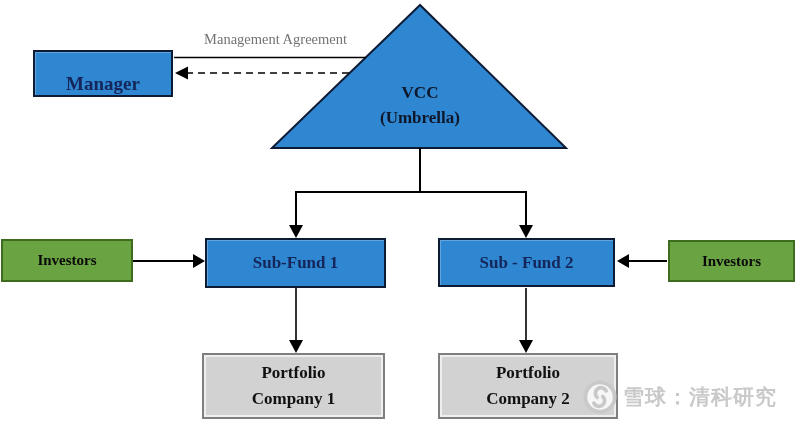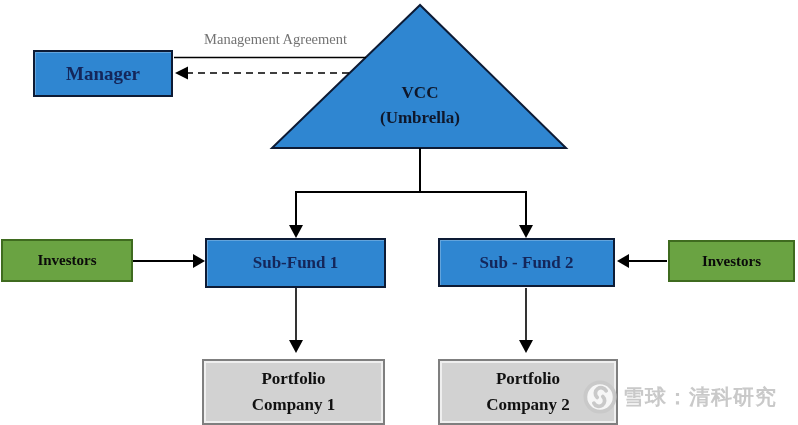--- a/index.html
+++ b/index.html
@@ -36,24 +36,24 @@
   .edge-label{
     position:absolute;z-index:2;
     color:#737373;font-size:14.5px;font-weight:normal;
     text-align:right;white-space:nowrap;
   }
   .vcc-label{
     position:absolute;z-index:2;left:345px;top:80px;width:150px;
     text-align:center;font-weight:bold;color:#0f172a;font-size:17px;
     line-height:25px;
   }
-  .fs-manager{font-size:19px;}
+  .fs-manager{font-size:19px;align-items:flex-end;}
   .fs-fund{font-size:17px;}
   .fs-investors{font-size:15px;}
-  .fs-portfolio{font-size:17px;line-height:26px;margin-top:6px;}
+  .fs-portfolio{font-size:17px;line-height:26px;}
   .watermark{
     position:absolute;z-index:3;left:583px;top:380px;
     display:flex;align-items:center;gap:6px;
     color:#c9c9c9;font-weight:bold;font-size:21px;
     font-family:"Liberation Sans","DejaVu Sans",sans-serif;
     letter-spacing:1px;
   }
 </style>
 </head>
 <body>

